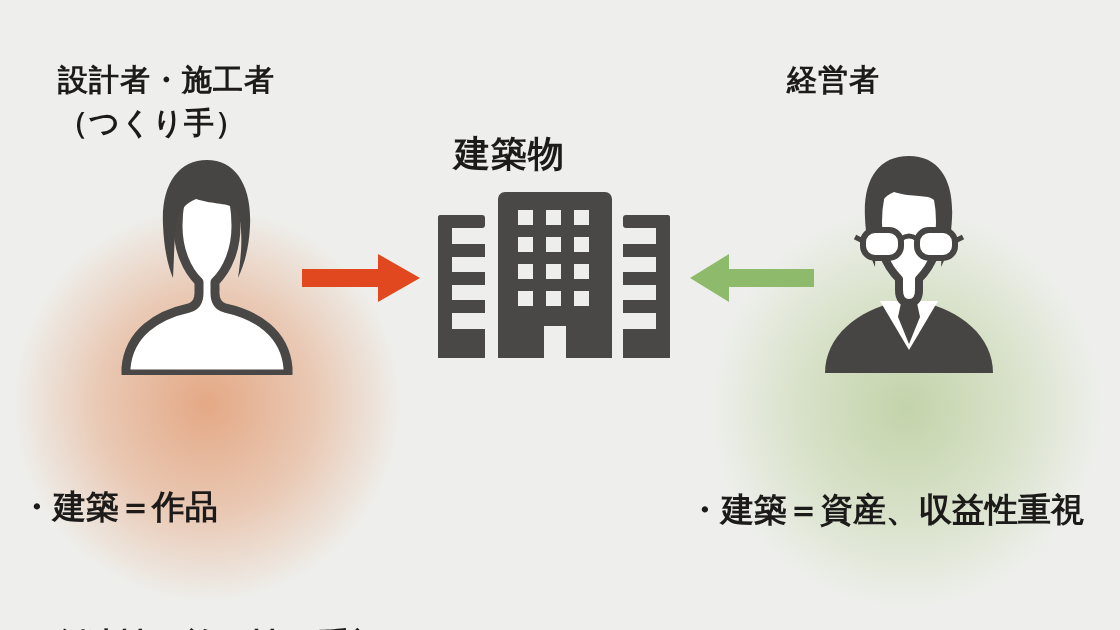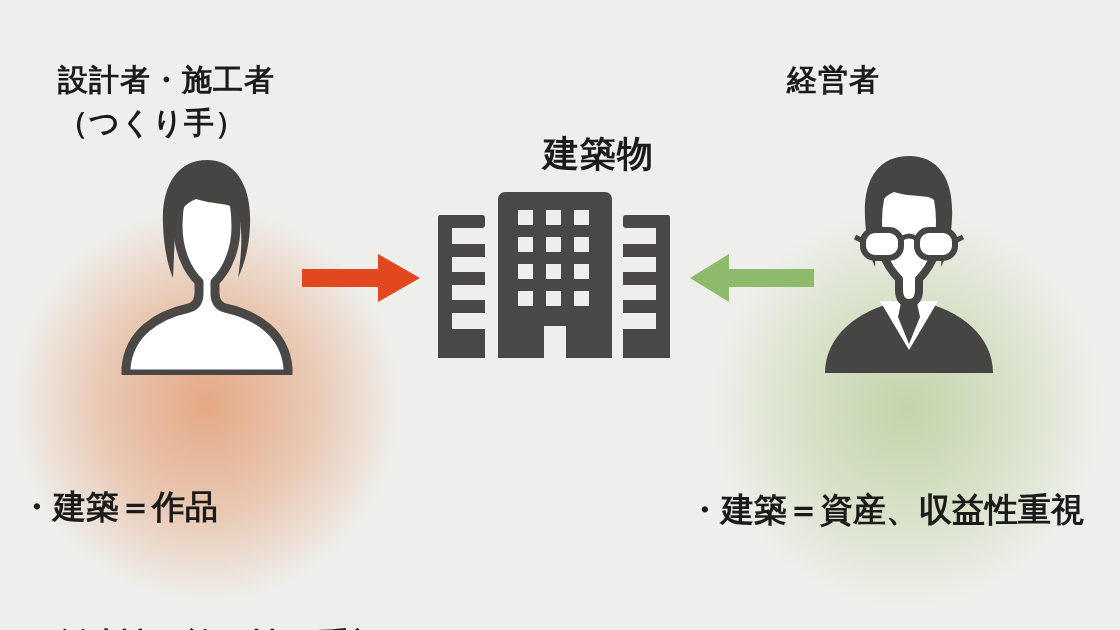--- a/index.html
+++ b/index.html
@@ -37,21 +37,21 @@
   }
   .title{
     font-size:30px;
     line-height:43px;
     text-align:left;
     letter-spacing:1px;
   }
   .center-label{
     font-size:36px;
     line-height:40px;
-    text-align:right;
+    text-align:left;
     letter-spacing:1px;
   }
   .bullets{
     list-style:none;margin:0;padding:0;
     font-size:33px;
     line-height:46px;
     letter-spacing:0px;
     white-space:pre;
   }
   svg{display:block;}

